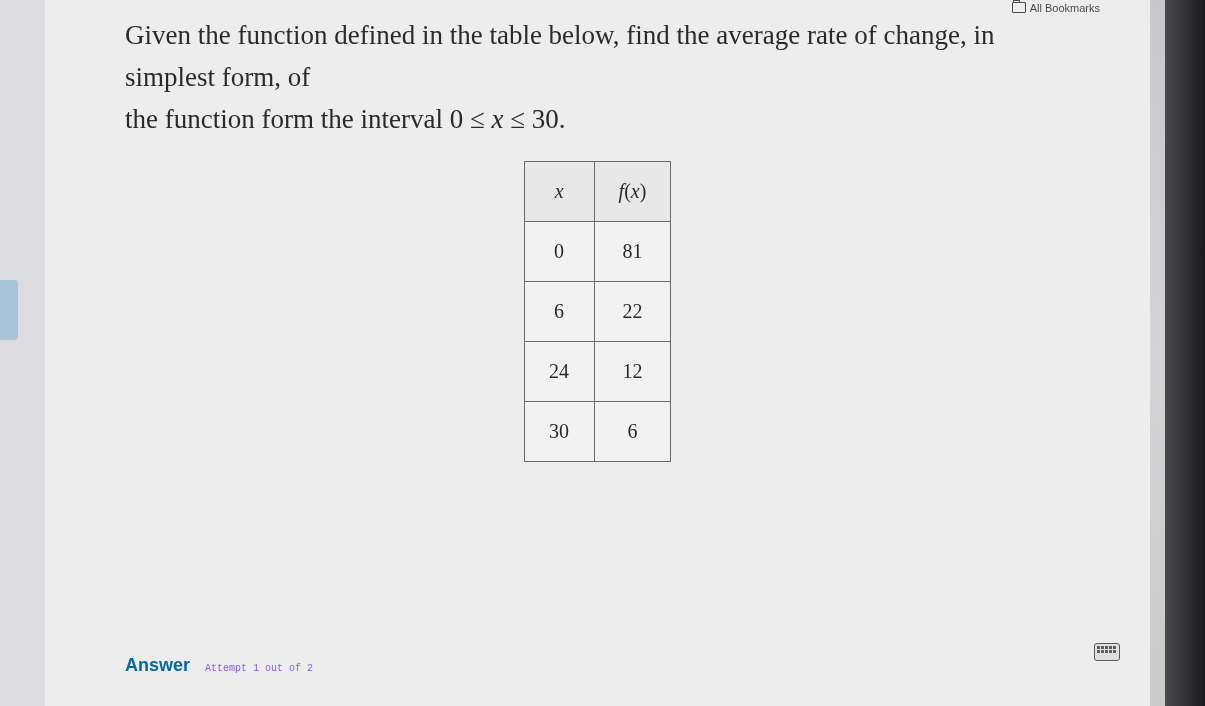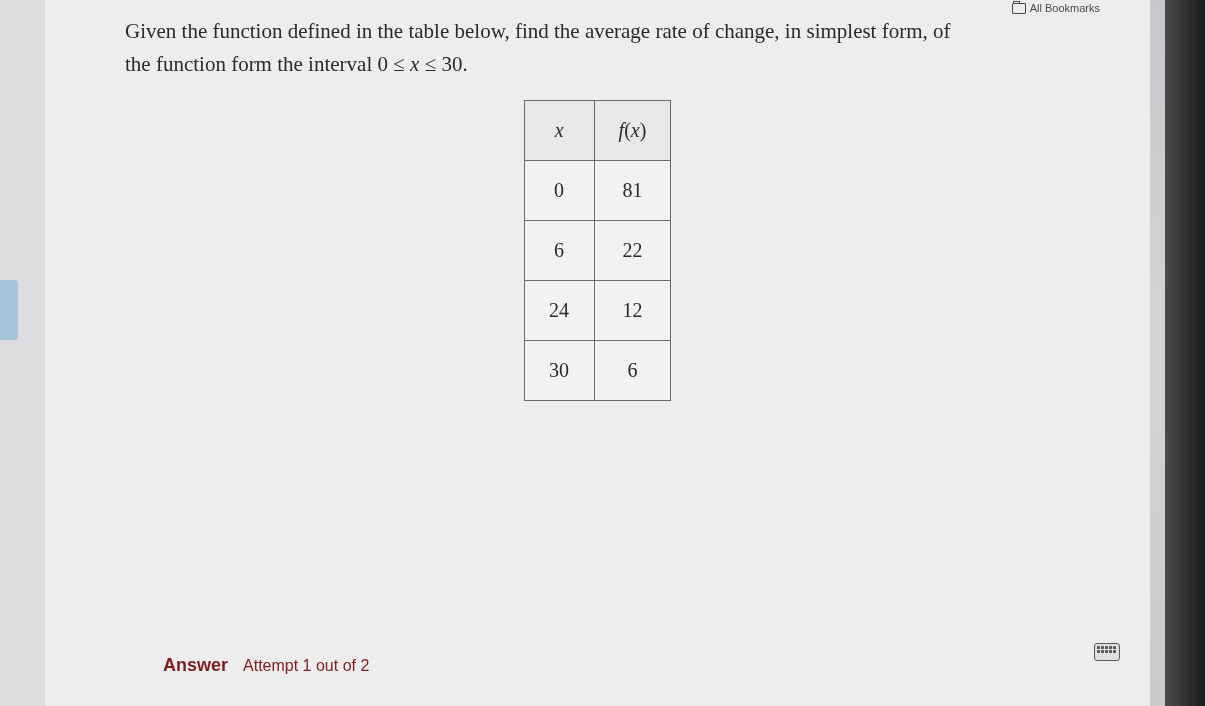--- a/index.html
+++ b/index.html
@@ -13,21 +13,20 @@
       background: linear-gradient(to bottom, #c8c8cc 0%, #d4d4d6 50%, #cacacb 100%);
       font-family: Georgia, 'Times New Roman', serif;
       position: relative;
       overflow: hidden;
     }
     .bookmarks-bar {
       position: absolute;
       top: 2px;
       right: 50px;
       display: flex;
-      align-items: center;
       gap: 4px;
       font-family: Arial, sans-serif;
       font-size: 11px;
       color: #4a4a4a;
     }
     .folder-icon {
       width: 14px;
       height: 11px;
       border: 1.2px solid #4a4a4a;
       border-radius: 1px;
@@ -48,21 +47,21 @@
     .content-area {
       position: absolute;
       top: 0;
       left: 45px;
       right: 55px;
       bottom: 0;
       background: #ededee;
       padding: 15px 80px 20px 80px;
     }
     .question-text {
-      font-size: 21px;
+      font-size: 27px;
       color: #2a2a2a;
       line-height: 1.55;
       margin-bottom: 16px;
     }
     .math-ital {
       font-style: italic;
       font-family: 'Times New Roman', serif;
     }
     .table-container {
       display: flex;
@@ -90,28 +89,27 @@
       position: absolute;
       bottom: 30px;
       left: 80px;
       display: flex;
       align-items: baseline;
       gap: 15px;
     }
     .answer-label {
       font-size: 18px;
       font-weight: bold;
-      color: #7f1d1d;
+      color: #0369a1;
       font-family: Arial, sans-serif;
-      margin-left: 38px;
     }
     .attempt-text {
-      font-size: 16px;
-      color: #7f1d1d;
-      font-family: Liberation Sans, sans-serif;
+      font-size: 10px;
+      color: #8b5cf6;
+      font-family: Liberation Mono, monospace;
     }
     .keyboard-icon {
       position: absolute;
       bottom: 45px;
       right: 30px;
       width: 26px;
       height: 18px;
       border: 1.5px solid #5a5a5a;
       border-radius: 3px;
       background: #e0e0e0;

